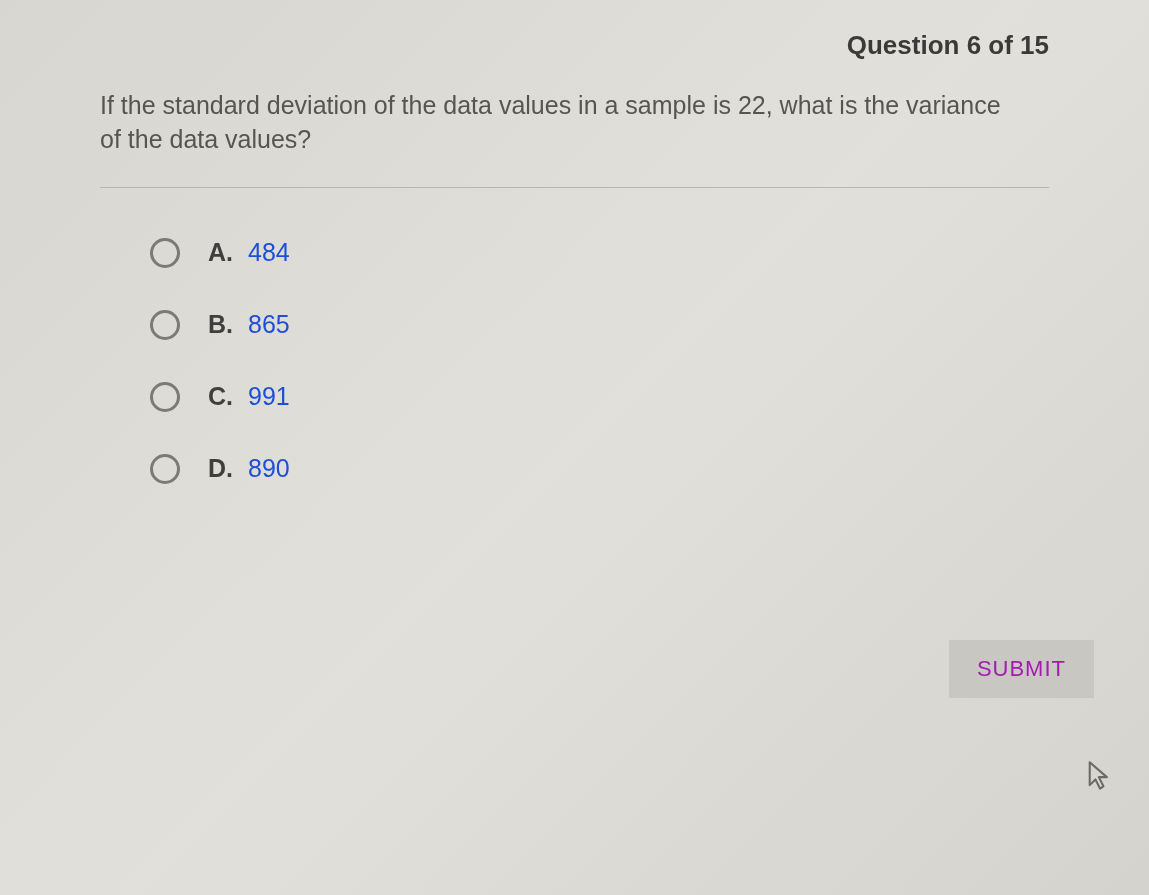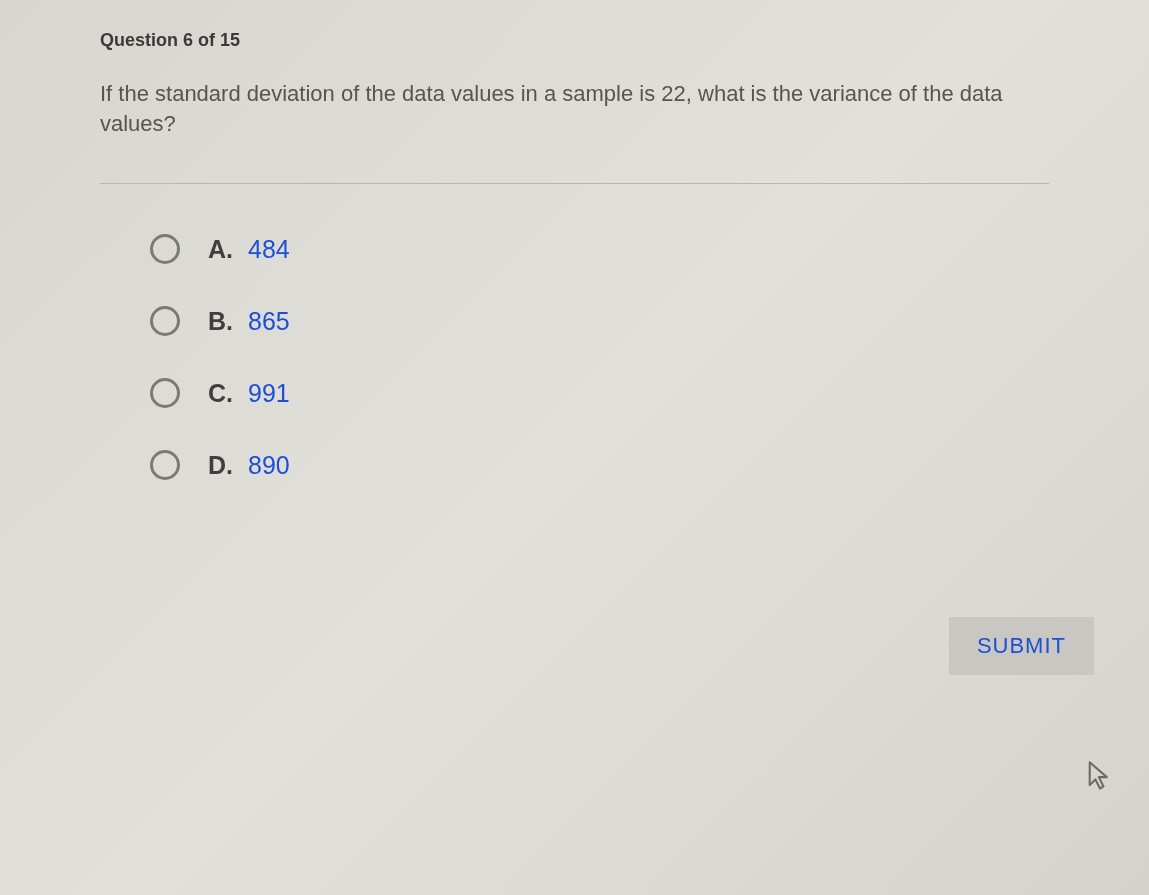--- a/index.html
+++ b/index.html
@@ -10,30 +10,31 @@
     body {
       width: 1149px;
       height: 895px;
       background: linear-gradient(135deg, #d8d6d0 0%, #e2e0da 50%, #d5d3cd 100%);
       font-family: Arial, Helvetica, sans-serif;
       color: #4a4a48;
       padding: 30px 100px 30px 100px;
       position: relative;
     }
     .question-header {
-      font-size: 18px;
+      font-size: 26px;
       font-weight: bold;
       color: #3a3a38;
       margin-bottom: 28px;
+      text-align: right;
     }
     .question-text {
-      font-size: 22px;
+      font-size: 25px;
       color: #555552;
       line-height: 1.35;
-      margin-bottom: 45px;
+      margin-bottom: 30px;
       padding-right: 40px;
     }
     .divider {
       border: none;
       border-top: 1px solid #b8b6b0;
       margin-bottom: 50px;
     }
     .options {
       padding-left: 50px;
     }
@@ -59,24 +60,24 @@
       margin-right: 10px;
       min-width: 30px;
     }
     .option-value {
       font-size: 25px;
       color: #1d4ed8;
     }
     .submit-btn {
       position: absolute;
       right: 55px;
-      top: 617px;
+      top: 640px;
       background: #c9c7c1;
       border: none;
-      color: #1d4ed8;
+      color: #a21caf;
       font-size: 22px;
       font-weight: 500;
       letter-spacing: 1px;
       padding: 16px 28px;
       cursor: pointer;
       font-family: Arial, Helvetica, sans-serif;
     }
     .cursor-icon {
       position: absolute;
       right: 35px;

